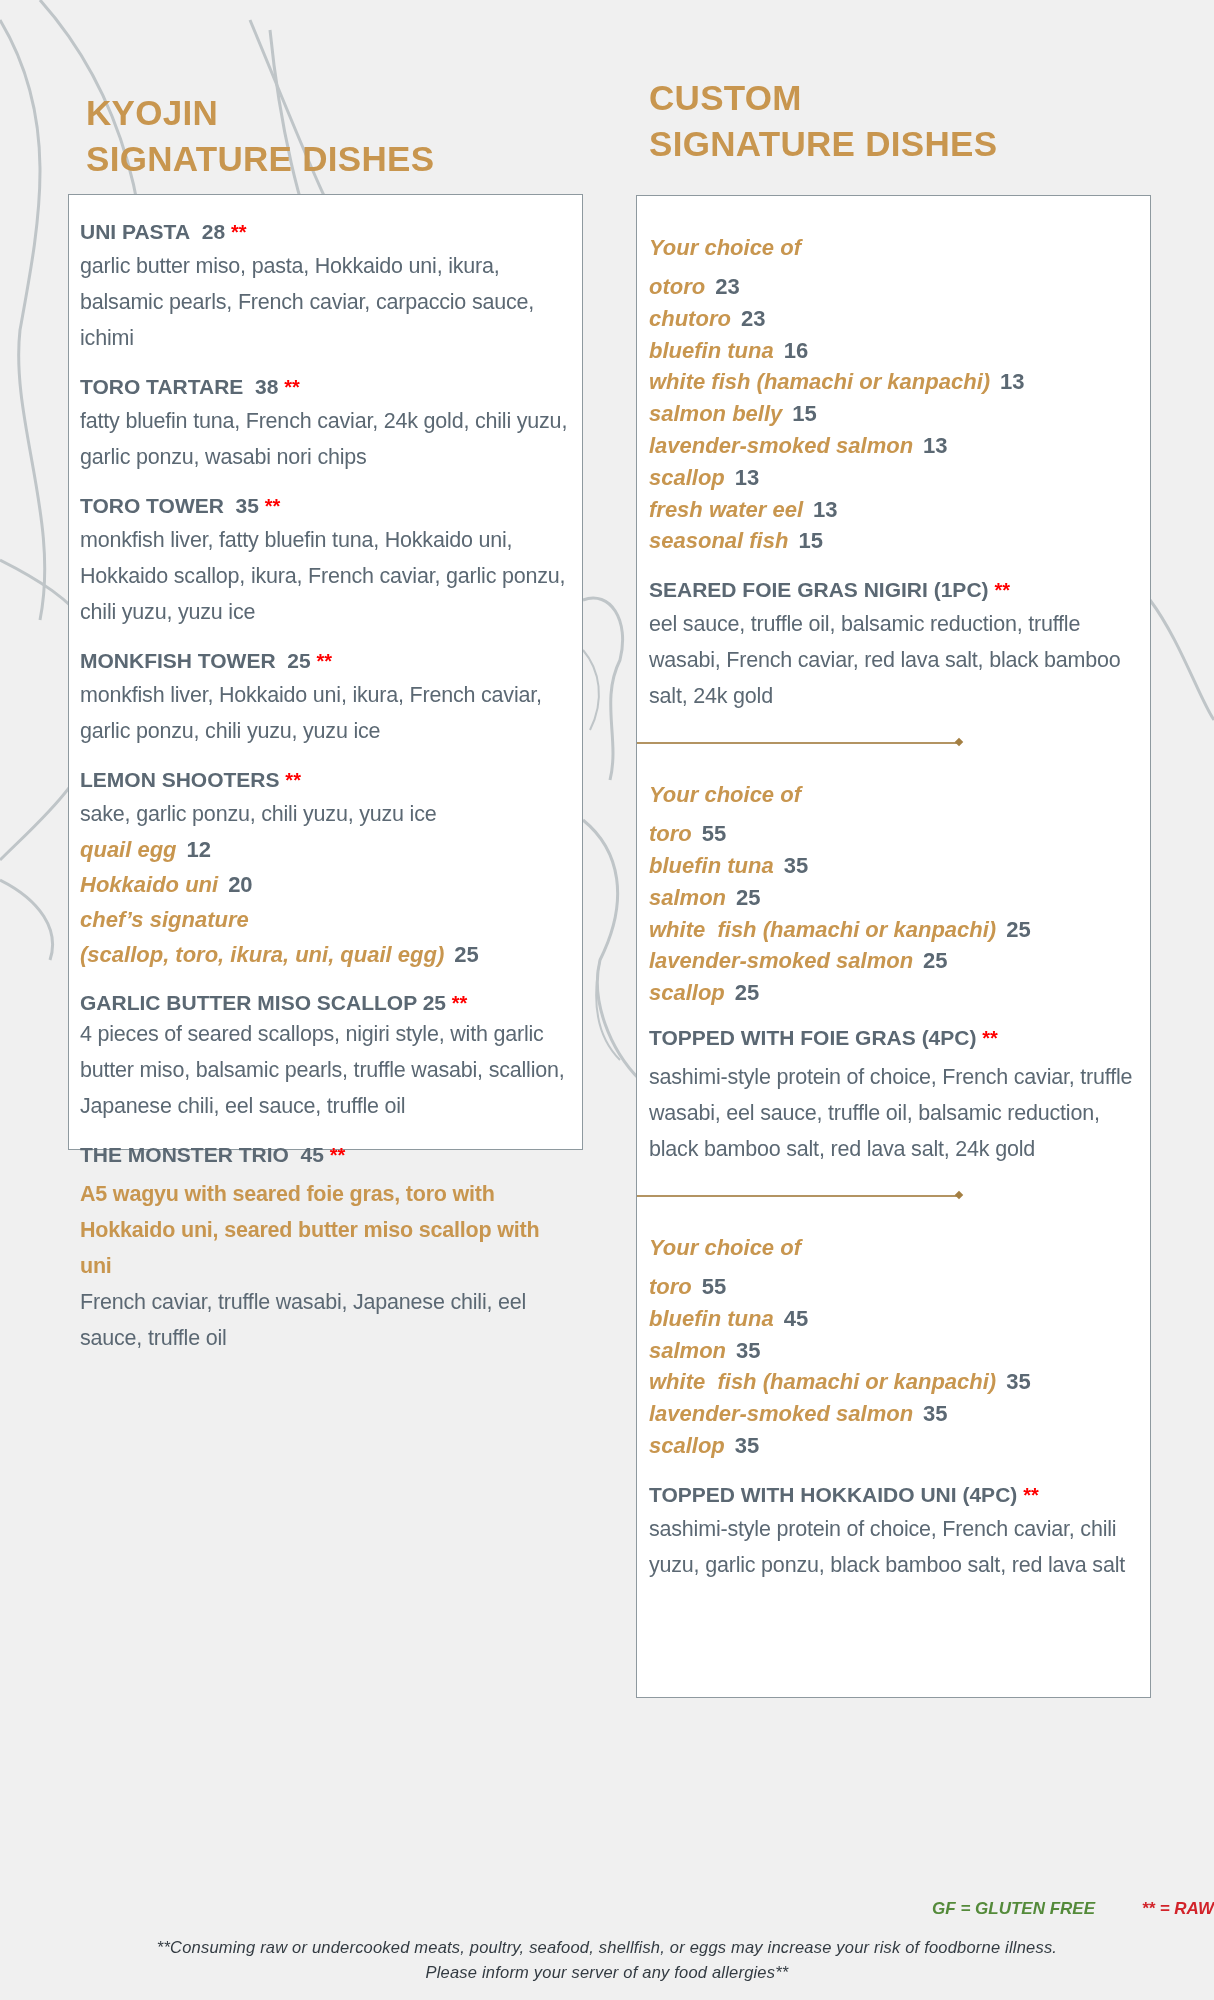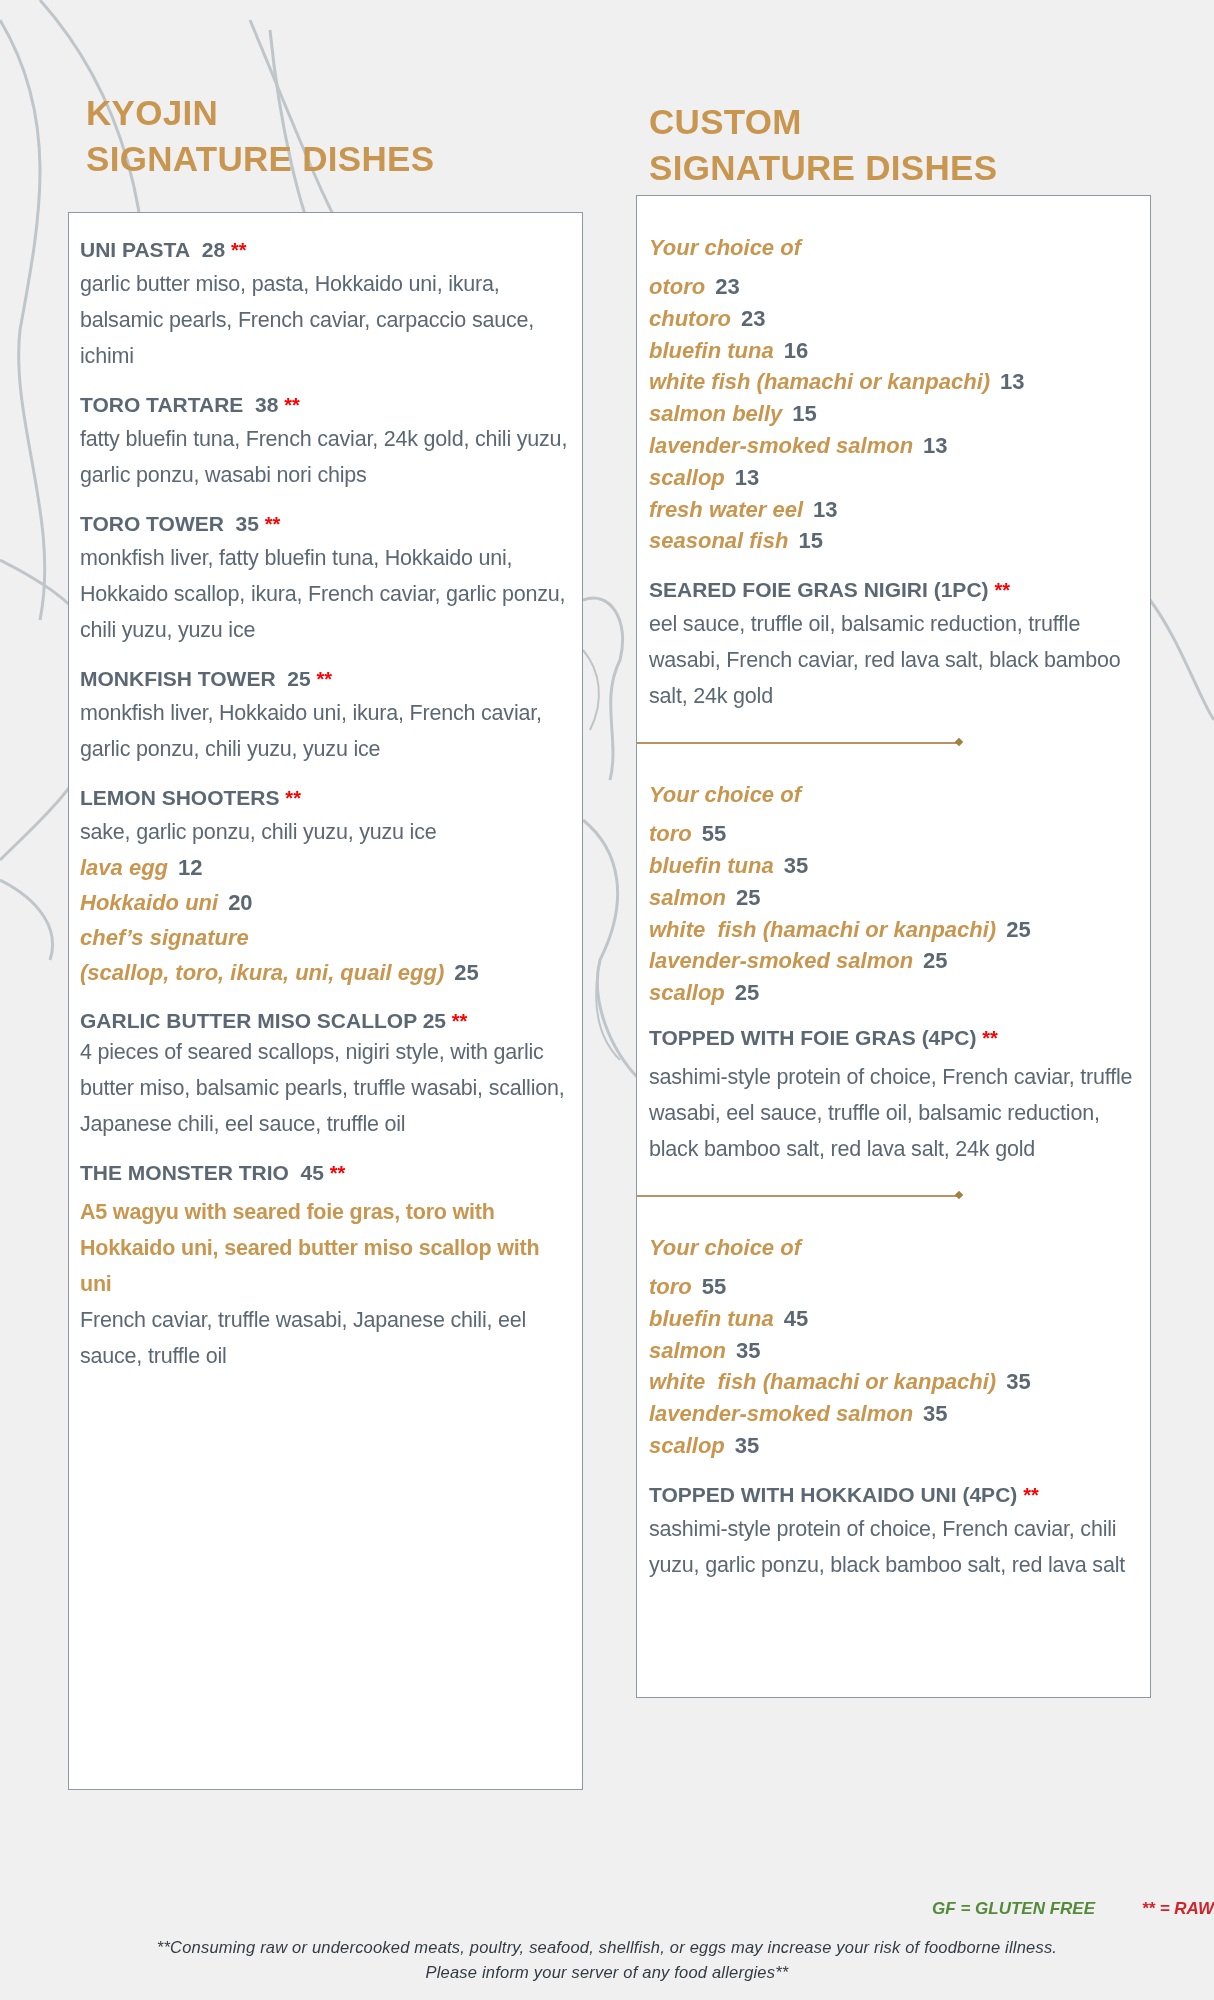--- a/index.html
+++ b/index.html
@@ -14,27 +14,27 @@
   .bg-art { position: absolute; left: 0; top: 0; width: 1214px; height: 2000px; pointer-events: none; }
   .section-title {
     position: absolute;
     color: #c8964f;
     font-weight: bold;
     font-size: 35px;
     line-height: 46px;
     letter-spacing: 0.3px;
   }
   .title-left { left: 86px; top: 90px; }
-  .title-right { left: 649px; top: 75px; margin-top: 24px; }
+  .title-right { left: 649px; top: 75px; }
   .box {
     position: absolute;
     background: #ffffff;
     border: 1.5px solid #8e999f;
   }
-  .box-left { left: 68px; top: 194px; width: 515px; height: 1578px; padding: 24px 14px 0 11px; margin-top: 18px; }
+  .box-left { left: 68px; top: 194px; width: 515px; height: 956px; padding: 24px 14px 0 11px; }
   .box-right { left: 636px; top: 195px; width: 515px; height: 1503px; padding: 37px 10px 0 12px; }
   .dish { margin-bottom: 18px; }
   .dish-name {
     font-weight: bold;
     font-size: 21px;
     line-height: 26px;
     color: #5b6873;
     white-space: nowrap;
   }
   .raw { color: #ff0000; font-weight: bold; font-size: 20px; }
@@ -137,21 +137,21 @@
   </div>
 
   <div class="dish">
     <div class="dish-name"><span>MONKFISH TOWER</span>&nbsp;&nbsp;<span>25</span> <span class="raw">**</span></div>
     <div class="desc first">monkfish liver, Hokkaido uni, ikura, French caviar, garlic ponzu, chili yuzu, yuzu ice</div>
   </div>
 
   <div class="dish">
     <div class="dish-name"><span>LEMON SHOOTERS</span> <span class="raw">**</span></div>
     <div class="desc first">sake, garlic ponzu, chili yuzu, yuzu ice</div>
-    <div class="opt"><span class="opt-label">lava egg</span><span class="opt-price">12</span></div>
+    <div class="opt"><span class="opt-label">quail egg</span><span class="opt-price">12</span></div>
     <div class="opt"><span class="opt-label">Hokkaido uni</span><span class="opt-price">20</span></div>
     <div class="opt"><span class="opt-label">chef’s signature</span></div>
     <div class="opt"><span class="opt-label">(scallop, toro, ikura, uni, quail egg)</span><span class="opt-price">25</span></div>
   </div>
 
   <div class="dish">
     <div class="dish-name"><span>GARLIC BUTTER MISO SCALLOP</span> <span>25</span> <span class="raw">**</span></div>
     <div class="desc">4 pieces of seared scallops, nigiri style, with garlic butter miso, balsamic pearls, truffle wasabi, scallion, Japanese chili, eel sauce, truffle oil</div>
   </div>
 

